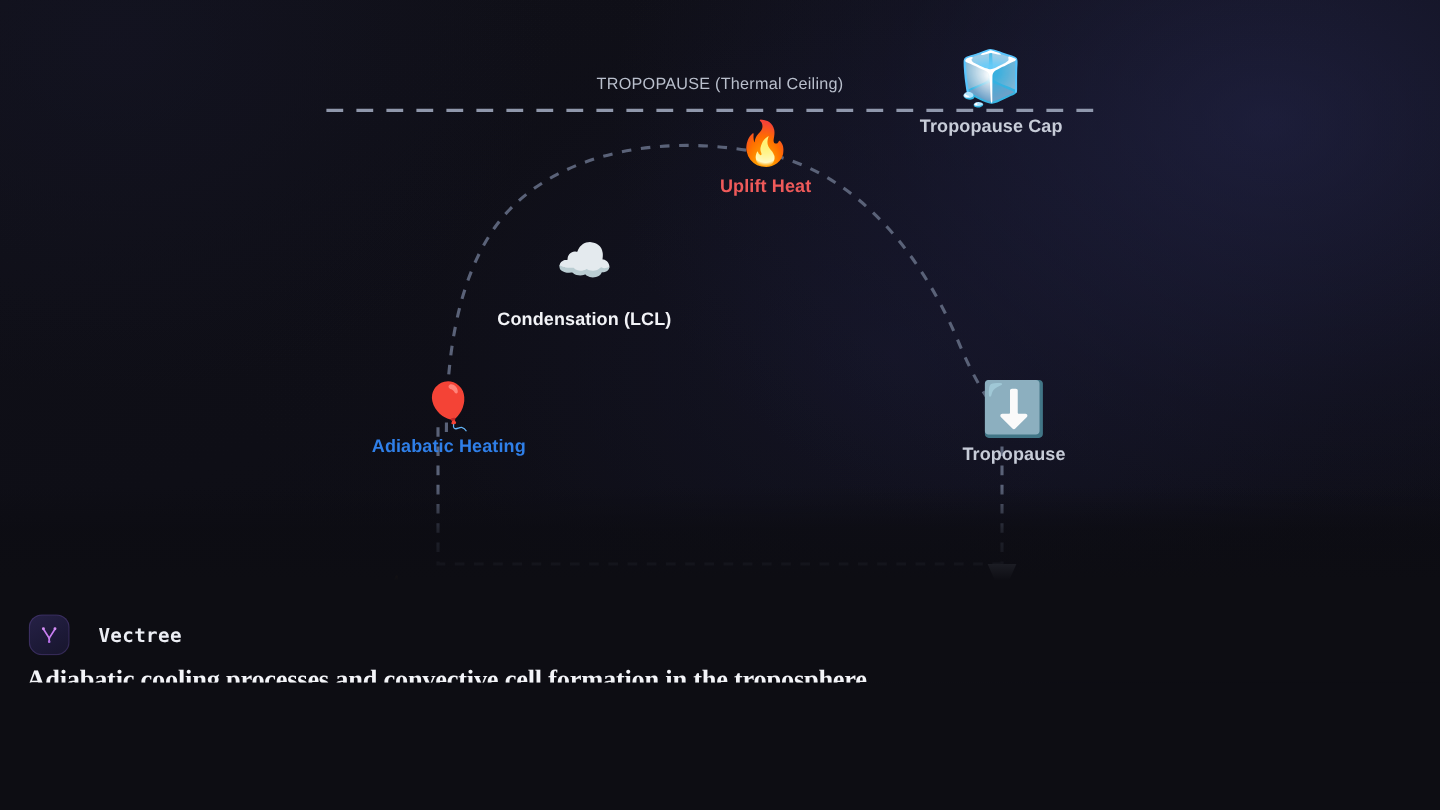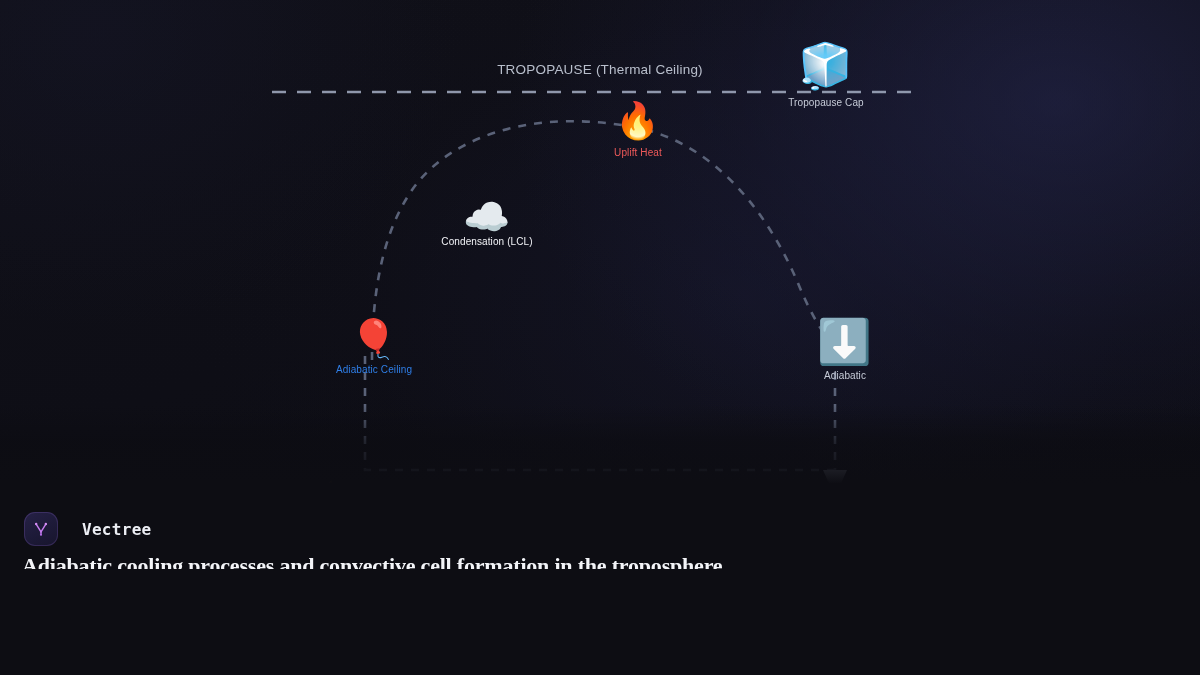--- a/index.html
+++ b/index.html
@@ -35,38 +35,38 @@
     user-select: none;
   }
   .node .glyph {
     font-family: "DejaVu Sans", "Liberation Sans", sans-serif;
     line-height: 1;
     display: block;
     text-align: center;
   }
   .node .caption {
     margin-top: 6px;
-    font-size: 10px;
-    font-weight: normal;
+    font-size: 15px;
+    font-weight: bold;
     letter-spacing: 0.1px;
     white-space: nowrap;
     text-align: left;
   }
   
   #node-tropopause-cap { left: 826px; top: 44px; transform: translateX(-50%); }
   #node-tropopause-cap .glyph { font-size: 44px; }
   #node-tropopause-cap .caption { color: #c7ccd8; margin-top: 9px; }
 
   #node-latent-heat { left: 638px; top: 103px; transform: translateX(-50%); }
   #node-latent-heat .glyph { font-size: 36px; }
   #node-latent-heat .caption { color: #ef5a5a; margin-top: 8px; }
 
   #node-condensation { left: 487px; top: 198px; transform: translateX(-50%); }
   #node-condensation .glyph { font-size: 38px; }
-  #node-condensation .caption { color: #f2f3f7; margin-top: 0; }
+  #node-condensation .caption { color: #f2f3f7; margin-top: 22px; }
 
   #node-adiabatic-uplift { left: 374px; top: 320px; transform: translateX(-50%); }
   #node-adiabatic-uplift .glyph { font-size: 38px; }
   #node-adiabatic-uplift .caption { color: #2f7fe8; margin-top: 6px; }
 
   #node-subsidence { left: 845px; top: 320px; transform: translateX(-50%); }
   #node-subsidence .glyph { font-size: 44px; }
   #node-subsidence .caption { color: #c7ccd8; margin-top: 6px; }
 
   #node-surface-heating { left: 327px; top: 483px; transform: translateX(-50%); }
@@ -176,26 +176,26 @@
     <span class="caption">Uplift Heat</span>
   </div>
 
   <div class="node" id="node-condensation">
     <span class="glyph">☁️</span>
     <span class="caption">Condensation (LCL)</span>
   </div>
 
   <div class="node" id="node-adiabatic-uplift">
     <span class="glyph">🎈</span>
-    <span class="caption">Adiabatic Ceiling</span>
+    <span class="caption">Adiabatic Heating</span>
   </div>
 
   <div class="node" id="node-subsidence">
     <span class="glyph">⬇️</span>
-    <span class="caption">Adiabatic</span>
+    <span class="caption">Tropopause</span>
   </div>
 
   <div class="node" id="node-surface-heating">
     <span class="glyph">☀️</span>
     <span class="caption">Surface Heating</span>
   </div>
 
   <div id="footer"></div>
 
   <div id="brand">

